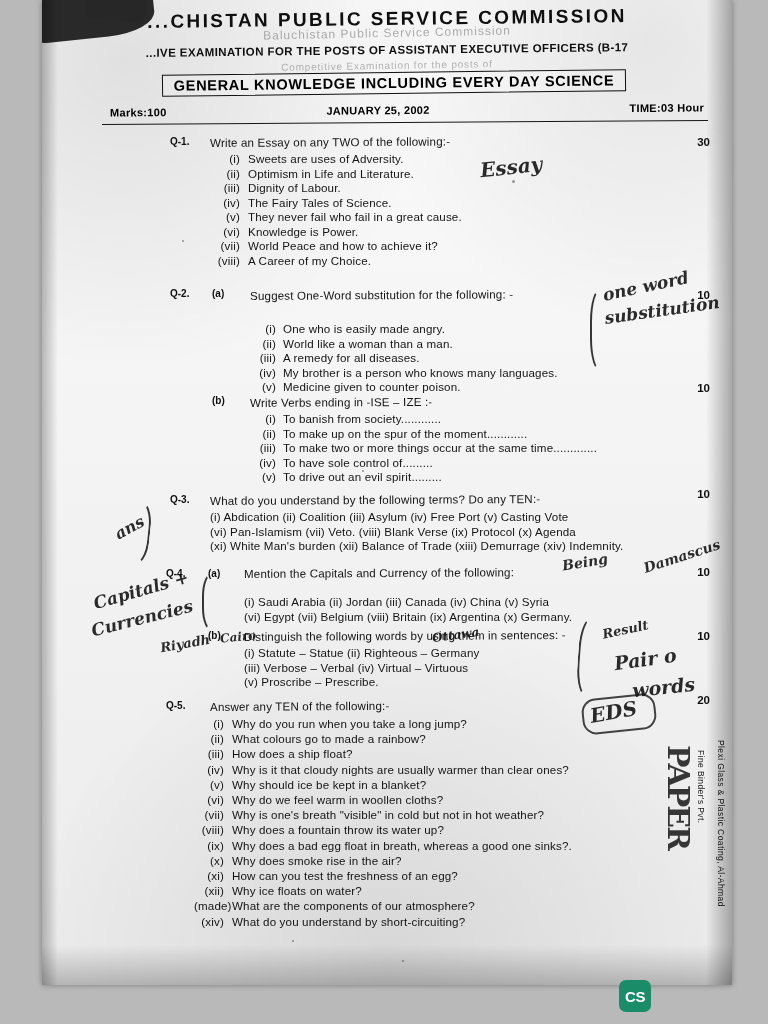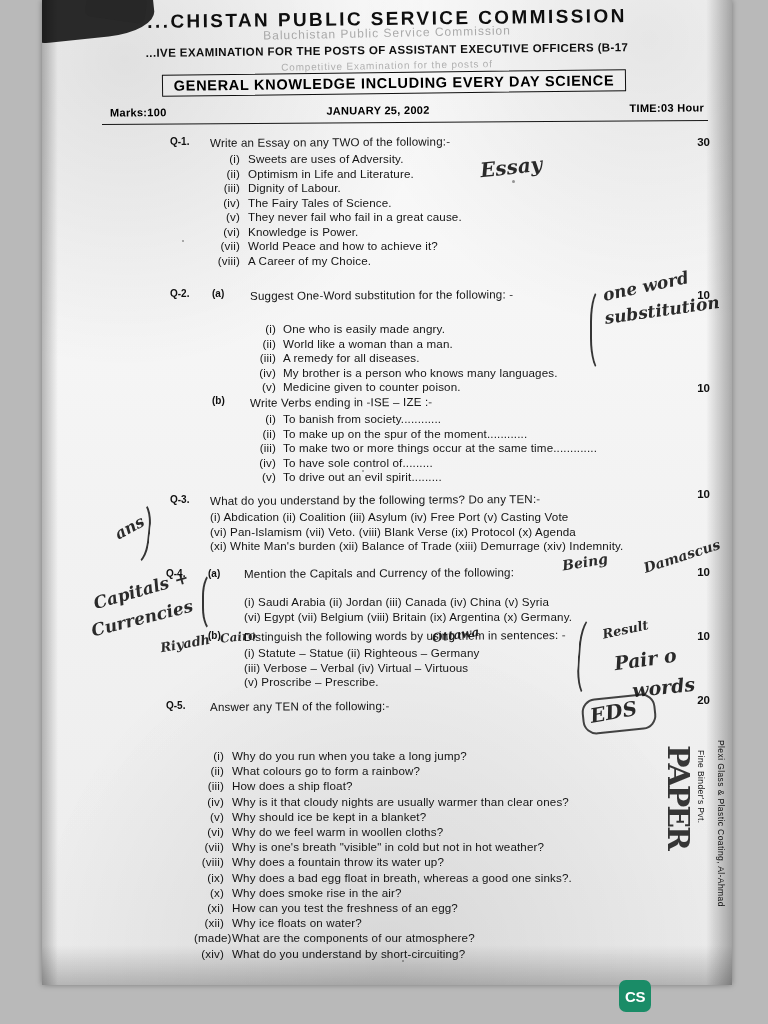--- a/index.html
+++ b/index.html
@@ -262,23 +262,23 @@
     </div>
     <div class="hand" style="left:560px;top:622px;font-size:13px;transform:rotate(-12deg);">Result</div>
     <div class="hand" style="left:572px;top:648px;font-size:19px;transform:rotate(-8deg);">Pair o</div>
     <div class="hand" style="left:590px;top:676px;font-size:19px;transform:rotate(-6deg);">words</div>
     <div class="brace" style="left:536px;top:616px;width:18px;height:78px;transform:rotate(4deg);"></div>
 
     <div class="qlabel" style="left:124px;top:700px;">Q-5.</div>
     <div class="q slant" style="left:168px;top:700px;">Answer any TEN of the following:-</div>
     <div class="marksnum" style="top:694px;">20</div>
 
-    <div class="q" style="left:152px;top:716px;line-height:15.2px;margin-top:32px;">
+    <div class="q" style="left:152px;top:716px;line-height:15.2px;">
       <div class="row"><span class="rn">(i)</span><span class="inl">Why do you run when you take a long jump?</span></div>
-      <div class="row"><span class="rn">(ii)</span><span class="inl">What colours go to form a rainbow?</span></div>
+      <div class="row"><span class="rn">(ii)</span><span class="inl">What colours go to made a rainbow?</span></div>
       <div class="row"><span class="rn">(iii)</span><span class="inl">How does a ship float?</span></div>
       <div class="row"><span class="rn">(iv)</span><span class="inl">Why is it that cloudy nights are usually warmer than clear ones?</span></div>
       <div class="row"><span class="rn">(v)</span><span class="inl">Why should ice be kept in a blanket?</span></div>
       <div class="row"><span class="rn">(vi)</span><span class="inl">Why do we feel warm in woollen cloths?</span></div>
       <div class="row"><span class="rn">(vii)</span><span class="inl">Why is one's breath "visible" in cold but not in hot weather?</span></div>
       <div class="row"><span class="rn">(viii)</span><span class="inl">Why does a fountain throw its water up?</span></div>
       <div class="row"><span class="rn">(ix)</span><span class="inl">Why does a bad egg float in breath, whereas a good one sinks?.</span></div>
       <div class="row"><span class="rn">(x)</span><span class="inl">Why does smoke rise in the air?</span></div>
       <div class="row"><span class="rn">(xi)</span><span class="inl">How can you test the freshness of an egg?</span></div>
       <div class="row"><span class="rn">(xii)</span><span class="inl">Why ice floats on water?</span></div>

